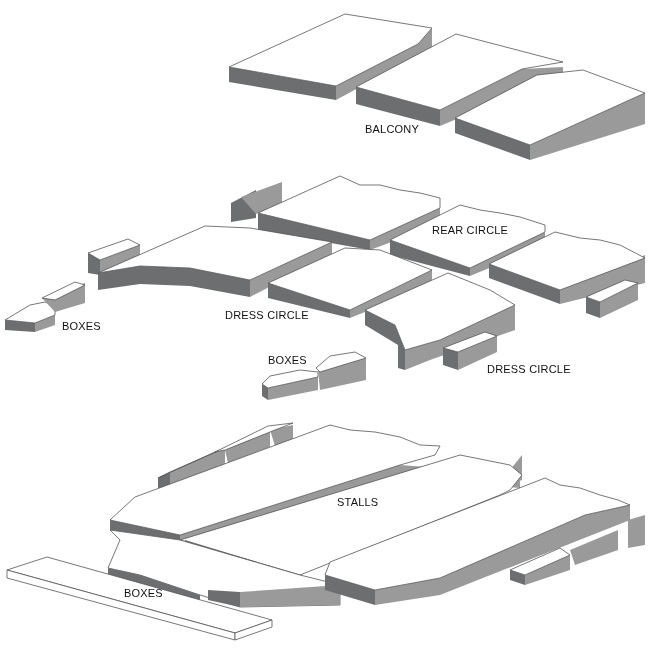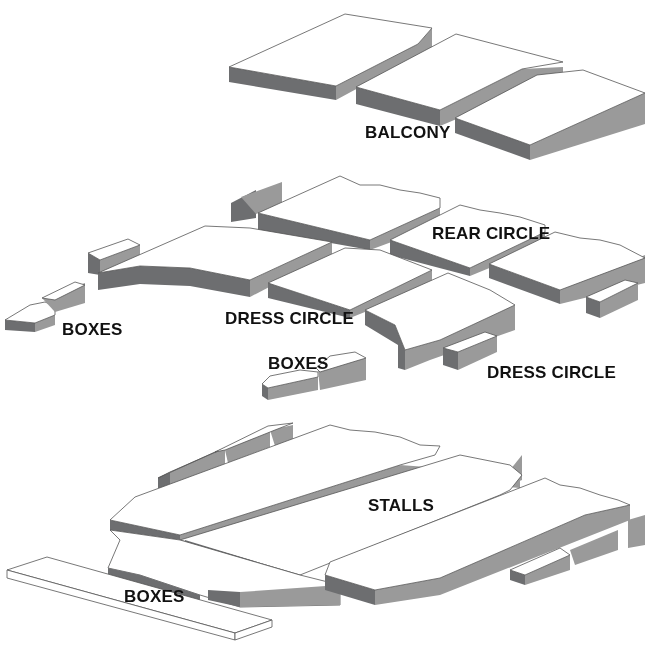--- a/index.html
+++ b/index.html
@@ -1,21 +1,21 @@
 <!DOCTYPE html>
 <html><head>
 <meta charset="utf-8">
 <style>
   html, body { margin:0; padding:0; background:#ffffff; }
   body { width:650px; height:650px; position:relative; overflow:hidden; font-family:"Liberation Sans", sans-serif; }
   svg { position:absolute; left:0; top:0; }
   .top { fill:#ffffff; stroke:#555555; stroke-width:0.8; }
   .dark { fill:#6d6e70; }
   .light { fill:#9a9a9a; }
-  .lbl { position:absolute; font-weight:bold; font-size:17px; color:#111111; letter-spacing:0.2px; white-space:nowrap; }
+  .lbl { position:absolute; font-weight:normal; font-size:11px; color:#111111; letter-spacing:0.2px; white-space:nowrap; }
 </style>
 </head>
 <body>
 
 <svg width="650" height="650" viewBox="0 0 650 650">
 
   <g>
     <polygon class="dark" points="229,67 336,86 336,100 229,82"></polygon>
     <polygon class="light" points="336,86 418,44 432,28 432,48 336,100"></polygon>
     <polygon class="top" points="229,67 345,14 432,28 418,44 336,86"></polygon>
@@ -115,14 +115,14 @@
     <polygon class="top" points="235,633 272,620 272,627 235,640"></polygon>
   </g>
 </svg>
 
 <div class="lbl" style="left:365px;top:123px;">BALCONY</div>
 <div class="lbl" style="left:432px;top:224px;text-align:center;">REAR CIRCLE</div>
 <div class="lbl" style="left:225px;top:309px;">DRESS CIRCLE</div>
 <div class="lbl" style="left:487px;top:363px;">DRESS CIRCLE</div>
 <div class="lbl" style="left:62px;top:320px;">BOXES</div>
 <div class="lbl" style="left:268px;top:354px;">BOXES</div>
-<div class="lbl" style="left:368px;top:496px;">STALLS</div>
+<div class="lbl" style="left:337px;top:496px;">STALLS</div>
 <div class="lbl" style="left:124px;top:587px;">BOXES</div>
 
 </body></html>

